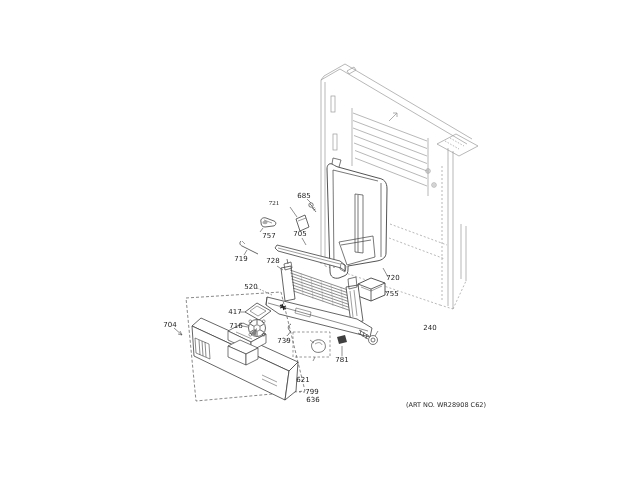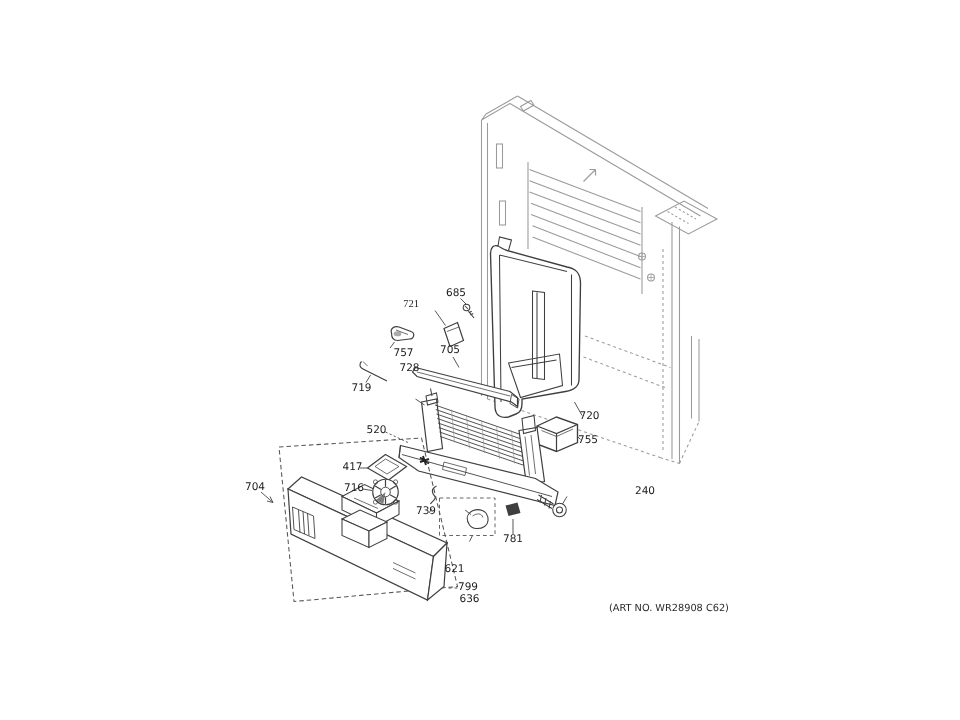--- a/index.html
+++ b/index.html
@@ -4,21 +4,21 @@
 <style>
   html,body{margin:0;padding:0;background:#fff;}
   .stage{position:relative;width:640px;height:444px;background:#fff;overflow:hidden;
          font-family:"DejaVu Sans","Liberation Sans",sans-serif;}
   .artwork{position:absolute;left:0;top:0;width:640px;height:480px;}
   .part-label{position:absolute;transform:translate(-50%,-50%);font-size:7px;line-height:7px;
               color:#1c1c1c;white-space:nowrap;}
   .art-no{position:absolute;font-size:6.5px;line-height:7px;color:#2a2a2a;white-space:nowrap;
           left:406px;top:402px;}
   .lab-685{left:304px;top:196px;} .lab-721{left:274px;top:203px;font-family:Liberation Serif, serif;} .lab-757{left:258px;top:236px;margin-left:11px;}
-  .lab-705{left:300px;top:234px;} .lab-719{left:241px;top:259px;} .lab-728{left:273px;top:246px;}
+  .lab-705{left:300px;top:234px;} .lab-719{left:241px;top:259px;} .lab-728{left:273px;top:261px;}
   .lab-730{left:251px;top:287px;} .lab-720{left:393px;top:278px;} .lab-755{left:392px;top:294px;}
   .lab-240{left:382px;top:328px;margin-left:48px;} .lab-781{left:342px;top:360px;} .lab-739{left:284px;top:341px;}
   .lab-621{left:303px;top:340px;margin-top:40px;} .lab-636{left:313px;top:364px;margin-top:36px;} .lab-704{left:170px;top:325px;}
   .lab-708{left:235px;top:312px;} .lab-716{left:236px;top:326px;} .lab-799{left:312px;top:392px;}
 </style>
 </head>
 <body>
 
 <div class="stage">
 

